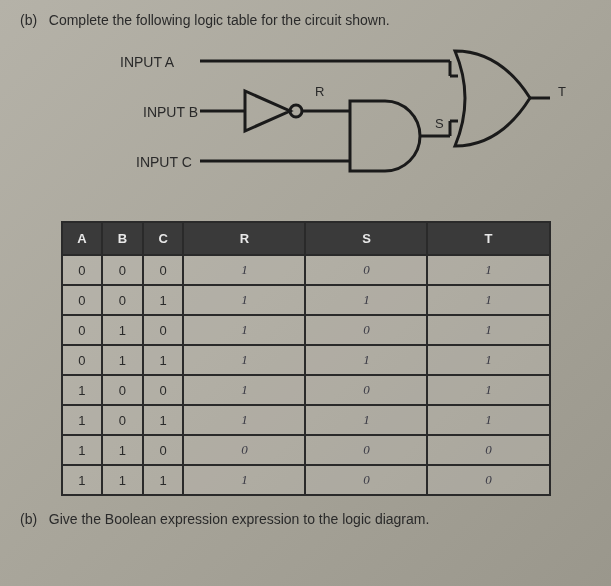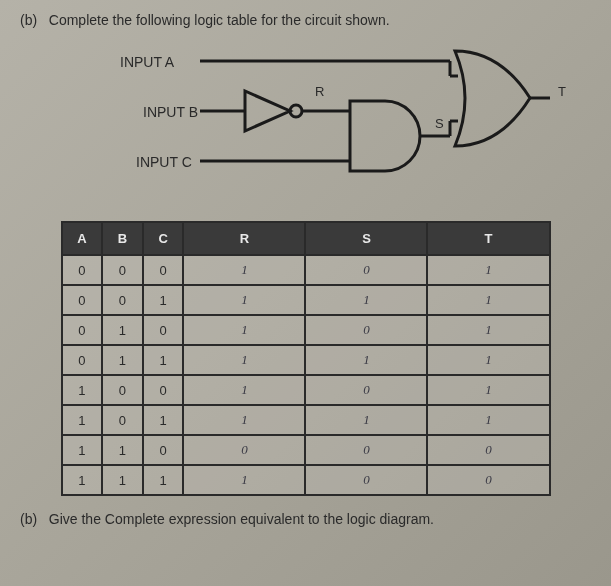--- a/index.html
+++ b/index.html
@@ -194,14 +194,14 @@
         <td class="rst handwritten">1</td>
         <td class="rst handwritten">0</td>
         <td class="rst handwritten">0</td>
       </tr>
     </tbody>
   </table>
 </div>
 
 <div class="question2">
   <span>(b)</span>&nbsp;&nbsp;
-  <span>Give the Complete expression equivalent to the logic diagram.</span>
+  <span>Give the Boolean expression expression to the logic diagram.</span>
 </div>
 
 </body></html>

